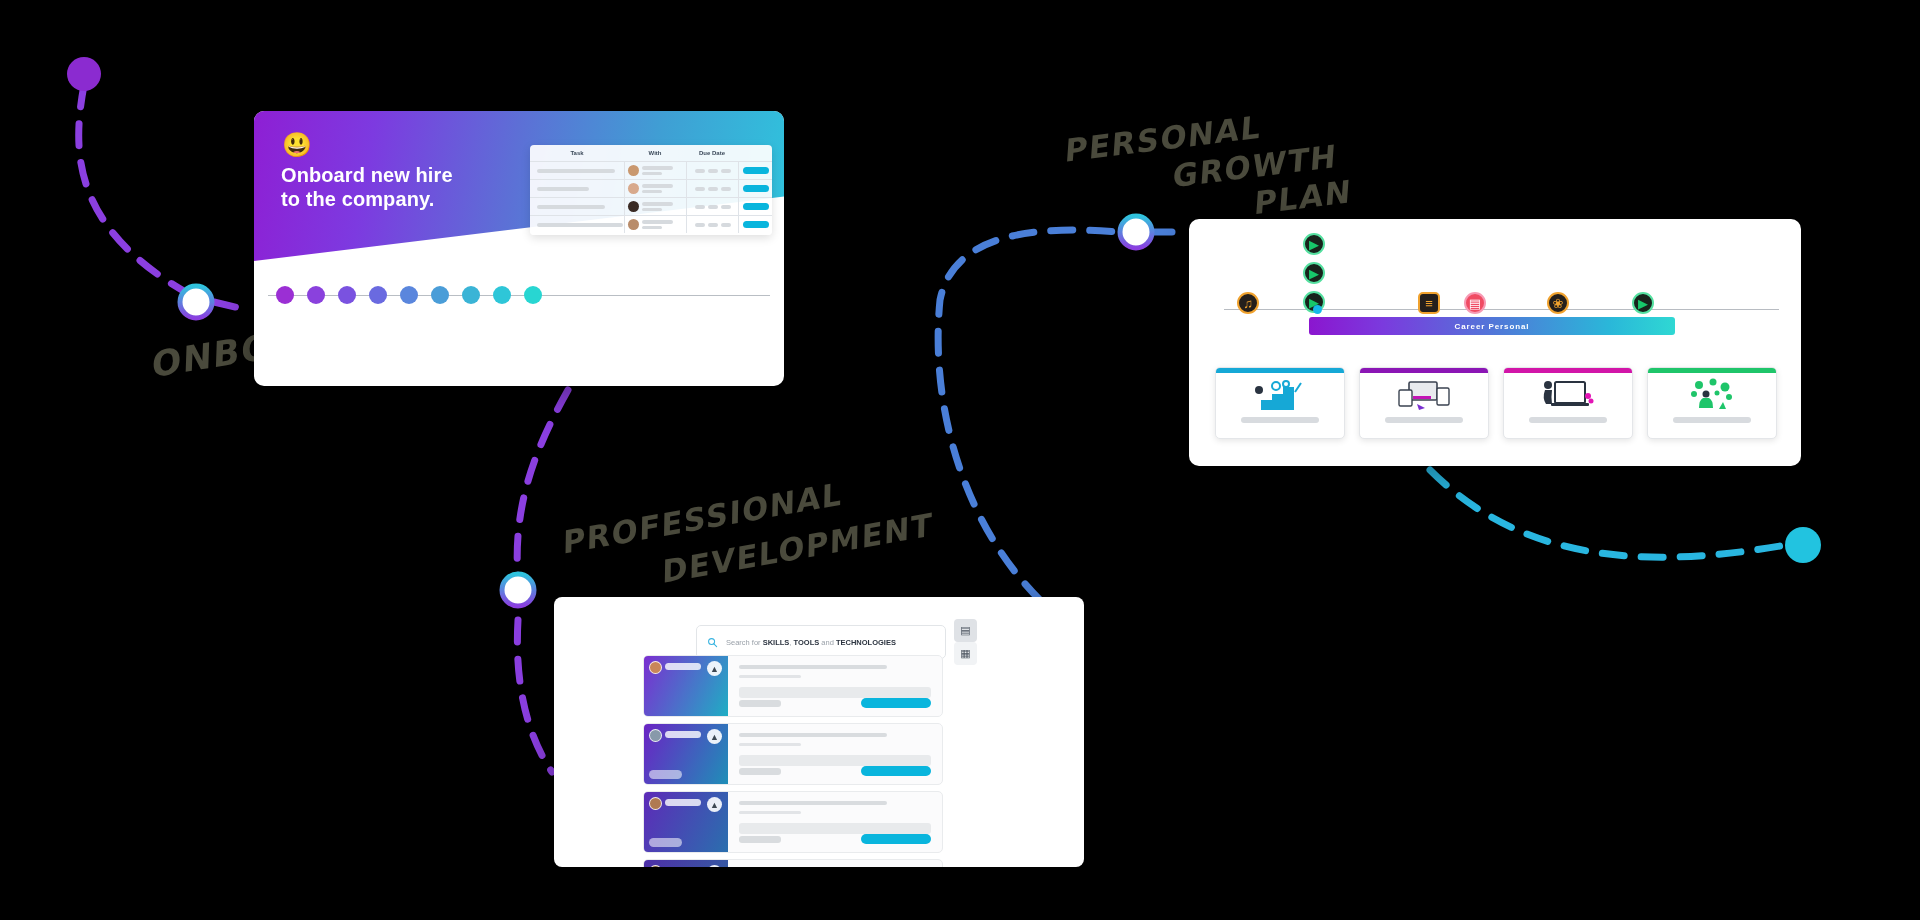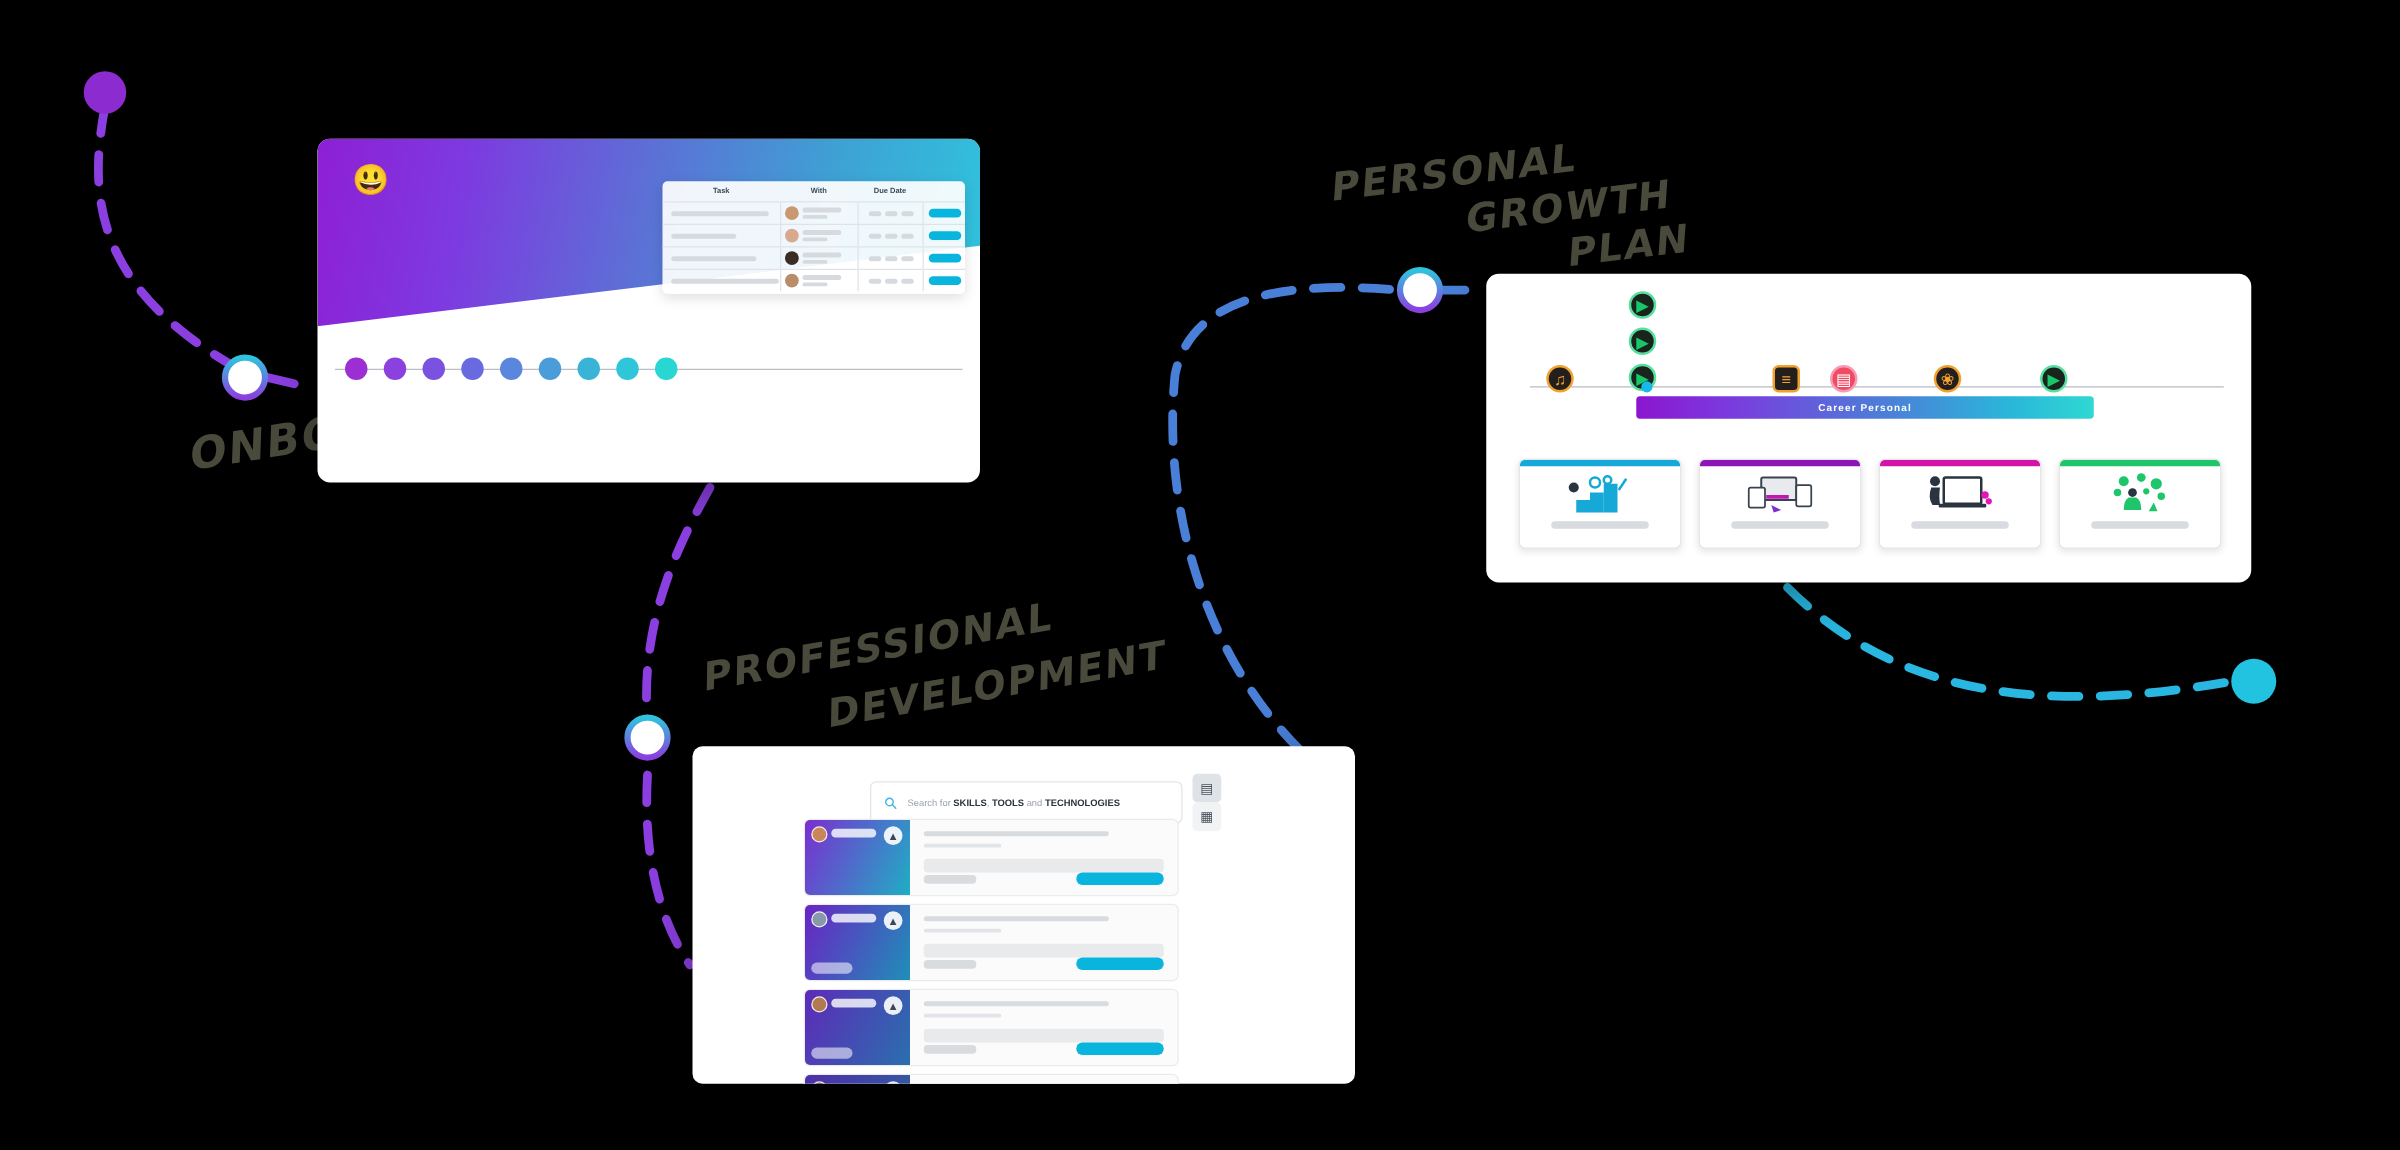--- a/index.html
+++ b/index.html
@@ -217,20 +217,22 @@
   </div>
 
   <div class="hand" id="label-pd">
     <div class="l1">Professional</div>
     <div class="l2">Development</div>
   </div>
 
   <div class="card" id="card-onboarding">
     <div id="ob-hero"></div>
     <div id="ob-emoji">😃</div>
+    <div id="ob-title">Onboard new hire
+to the company.</div>
 
     <div id="ob-table">
       <div class="thead">
         <span class="c-task">Task</span>
         <span class="c-with">With</span>
         <span class="c-due">Due Date</span>
         <span class="c-act"></span>
       </div>
       <div id="ob-rows">
           <div class="trow">

